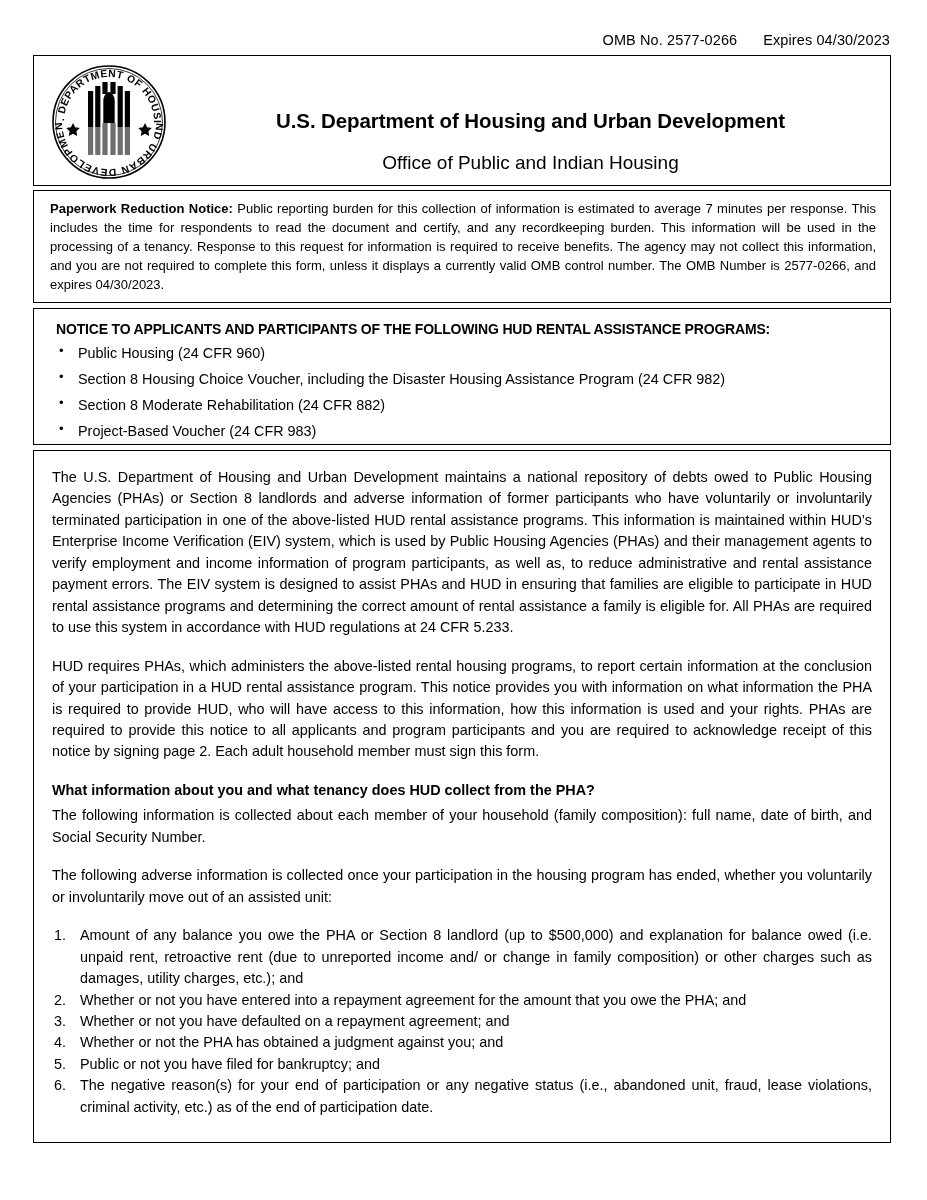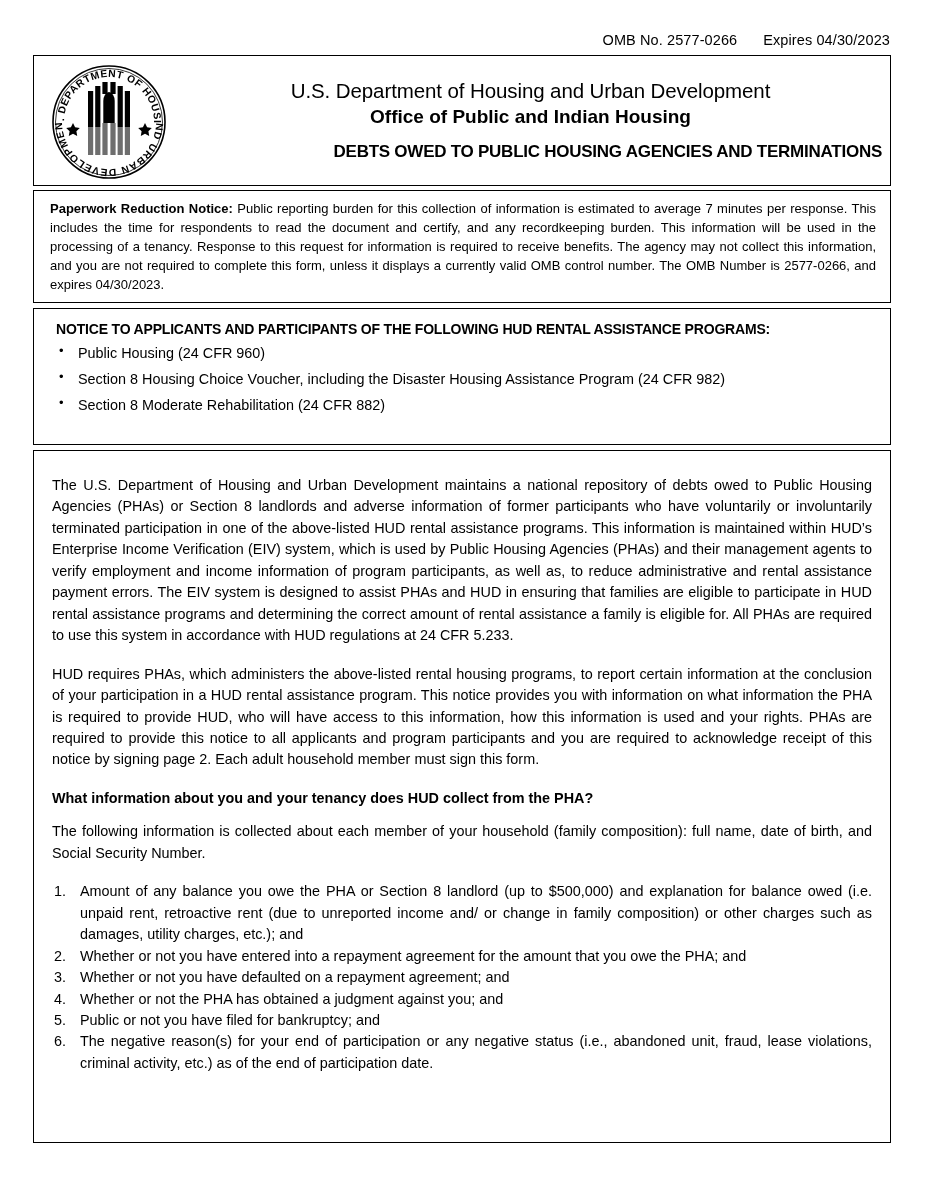--- a/index.html
+++ b/index.html
@@ -58,29 +58,30 @@
   }
   .header-titles {
     position: absolute;
     left: 145px;
     right: 8px;
     top: 24px;
     text-align: center;
   }
   .title-dept {
     font-size: 20.5px;
-    font-weight: normal;
+    font-weight: bold;
     letter-spacing: -0.1px;
     line-height: 1.12;
+    margin-top: 30px;
   }
   .title-office {
     font-size: 19px;
-    font-weight: bold;
+    font-weight: normal;
     line-height: 1.3;
-    margin-top: 2px;
+    margin-top: 18px;
   }
   .title-form {
     font-size: 17px;
     font-weight: bold;
     letter-spacing: -0.25px;
     margin-top: 12px;
     white-space: nowrap;
     text-align: right;
   }
 
@@ -139,21 +140,21 @@
     padding: 12px 18px 10px 18px;
   }
   .box-body p {
     margin: 0 0 0 0;
     font-size: 14.4px;
     line-height: 1.49;
     text-align: justify;
     text-justify: inter-word;
   }
   .box-body p.spaced { margin-top: 17px; }
-  .box-body p.tight { margin-top: 12px; }
+  .box-body p.tight { margin-top: 4px; }
   .sub-heading {
     font-size: 14.4px;
     font-weight: bold;
     line-height: 1.49;
     margin: 17px 0 0 0;
   }
   ol.num-list {
     margin: 17px 0 0 0;
     padding: 0;
     list-style: none;
@@ -275,28 +276,30 @@
   <div class="box box-paperwork">
     <p><b>Paperwork Reduction Notice:</b><span> Public reporting burden for this collection of information is estimated to average 7 minutes per response. This includes the time for respondents to read the document and certify, and any recordkeeping burden. This information will be used in the processing of a tenancy. Response to this request for information is required to receive benefits. The agency may not collect this information, and you are not required to complete this form, unless it displays a currently valid OMB control number. The OMB Number is 2577-0266, and expires 04/30/2023.</span></p>
   </div>
 
   <div class="box box-notice">
     <div class="notice-heading">NOTICE TO APPLICANTS AND PARTICIPANTS OF THE FOLLOWING HUD RENTAL ASSISTANCE PROGRAMS:</div>
     <ul class="notice-list">
       <li>Public Housing (24 CFR 960)</li>
       <li>Section 8 Housing Choice Voucher, including the Disaster Housing Assistance Program (24 CFR 982)</li>
       <li>Section 8 Moderate Rehabilitation (24 CFR 882)</li>
+      <li>Project-Based Voucher (24 CFR 983)</li>
     </ul>
   </div>
 
   <div class="box box-body">
     <p class="tight">The U.S. Department of Housing and Urban Development maintains a national repository of debts owed to Public Housing Agencies (PHAs) or Section 8 landlords and adverse information of former participants who have voluntarily or involuntarily terminated participation in one of the above-listed HUD rental assistance programs. This information is maintained within HUD’s Enterprise Income Verification (EIV) system, which is used by Public Housing Agencies (PHAs) and their management agents to verify employment and income information of program participants, as well as, to reduce administrative and rental assistance payment errors. The EIV system is designed to assist PHAs and HUD in ensuring that families are eligible to participate in HUD rental assistance programs and determining the correct amount of rental assistance a family is eligible for. All PHAs are required to use this system in accordance with HUD regulations at 24 CFR 5.233.</p>
     <p class="spaced">HUD requires PHAs, which administers the above-listed rental housing programs, to report certain information at the conclusion of your participation in a HUD rental assistance program. This notice provides you with information on what information the PHA is required to provide HUD, who will have access to this information, how this information is used and your rights. PHAs are required to provide this notice to all applicants and program participants and you are required to acknowledge receipt of this notice by signing page 2. Each adult household member must sign this form.</p>
-    <div class="sub-heading">What information about you and your tenancy does HUD collect from the PHA?</div>
+    <div class="sub-heading">What information about you and what tenancy does HUD collect from the PHA?</div>
     <p class="tight">The following information is collected about each member of your household (family composition): full name, date of birth, and Social Security Number.</p>
+    <p class="spaced">The following adverse information is collected once your participation in the housing program has ended, whether you voluntarily or involuntarily move out of an assisted unit:</p>
     <ol class="num-list">
       <li>Amount of any balance you owe the PHA or Section 8 landlord (up to $500,000) and explanation for balance owed (i.e. unpaid rent, retroactive rent (due to unreported income and/ or change in family composition) or other charges such as damages, utility charges, etc.); and</li>
       <li>Whether or not you have entered into a repayment agreement for the amount that you owe the PHA; and</li>
       <li>Whether or not you have defaulted on a repayment agreement; and</li>
       <li>Whether or not the PHA has obtained a judgment against you; and</li>
       <li>Public or not you have filed for bankruptcy; and</li>
       <li>The negative reason(s) for your end of participation or any negative status (i.e., abandoned unit, fraud, lease violations, criminal activity, etc.) as of the end of participation date.</li>
     </ol>
   </div>
 

